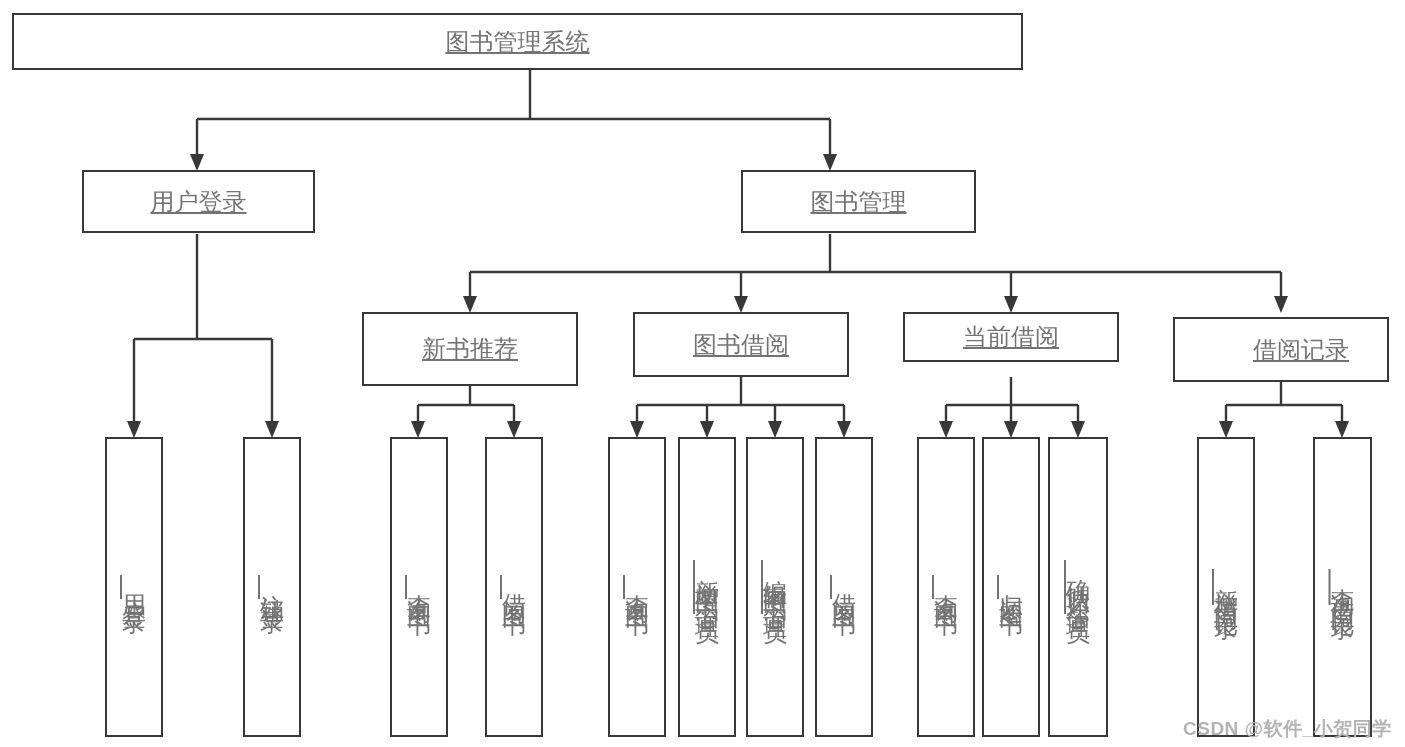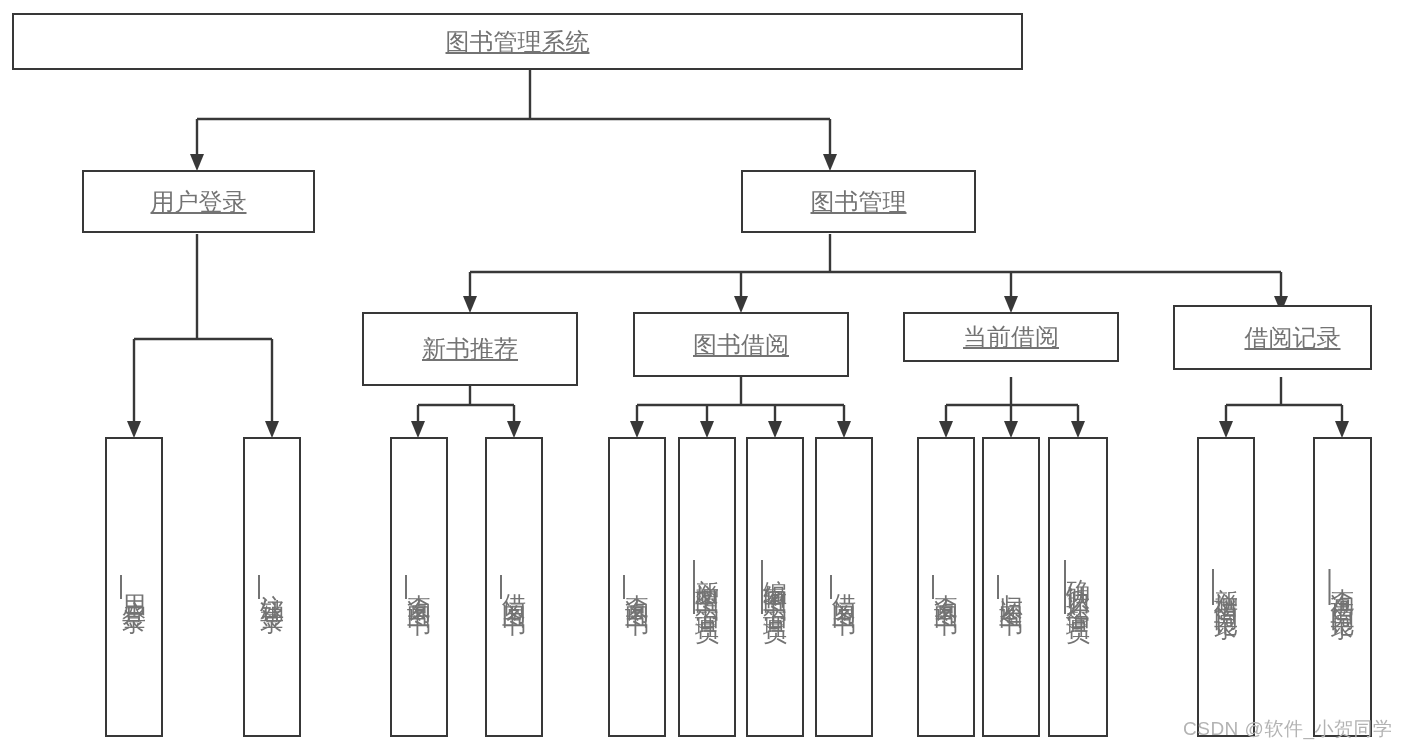--- a/index.html
+++ b/index.html
@@ -14,21 +14,21 @@
     border:2.5px solid #383838;color:#737373;
     display:flex;align-items:center;justify-content:center;
     font-size:24px;line-height:1;white-space:nowrap;text-decoration:underline;
   }
   .leaf{
     writing-mode:vertical-rl;text-orientation:mixed;
     letter-spacing:6px;font-size:24px;
   }
   .watermark{
     position:absolute;left:1183px;top:716px;
-    font-size:19px;color:#b3b3b3;white-space:nowrap;letter-spacing:0.5px;
+    font-size:19px;color:#b3b3b3;white-space:nowrap;letter-spacing:0.5px;font-weight:bold;
   }
 </style>
 </head>
 <body>
 
 <div class="stage">
 
   <svg class="connectors" width="1405" height="747" viewBox="0 0 1405 747">
     <path fill="none" stroke="#383838" stroke-width="2.4" d="
       M530 70 V119  M197 119 H830  M197 119 V154  M830 119 V154
@@ -62,21 +62,21 @@
   </svg>
 
   <div class="node" style="left:12px;top:13px;width:1011px;height:57px;">图书管理系统</div>
 
   <div class="node" style="left:82px;top:170px;width:233px;height:63px;">用户登录</div>
   <div class="node" style="left:724px;top:170px;width:235px;height:63px;margin-left:17px;">图书管理</div>
 
   <div class="node" style="left:362px;top:312px;width:216px;height:74px;">新书推荐</div>
   <div class="node" style="left:633px;top:312px;width:216px;height:65px;">图书借阅</div>
   <div class="node" style="left:903px;top:312px;width:216px;height:50px;">当前借阅</div>
-  <div class="node" style="left:1173px;top:305px;width:199px;height:65px;padding-left:40px;">借阅记录</div>
+  <div class="node" style="left:1173px;top:317px;width:216px;height:65px;padding-left:40px;">借阅记录</div>
 
   <div class="node leaf" style="left:105px;top:437px;width:58px;height:300px;">用户登录</div>
   <div class="node leaf" style="left:243px;top:437px;width:58px;height:300px;">注销登录</div>
 
   <div class="node leaf" style="left:390px;top:437px;width:58px;height:300px;">查询图书</div>
   <div class="node leaf" style="left:485px;top:437px;width:58px;height:300px;">借阅图书</div>
 
   <div class="node leaf" style="left:608px;top:437px;width:58px;height:300px;">查询图书</div>
   <div class="node leaf" style="left:678px;top:437px;width:58px;height:300px;">新增图书（管理员）</div>
   <div class="node leaf" style="left:746px;top:437px;width:58px;height:300px;">编辑图书（管理员）</div>

